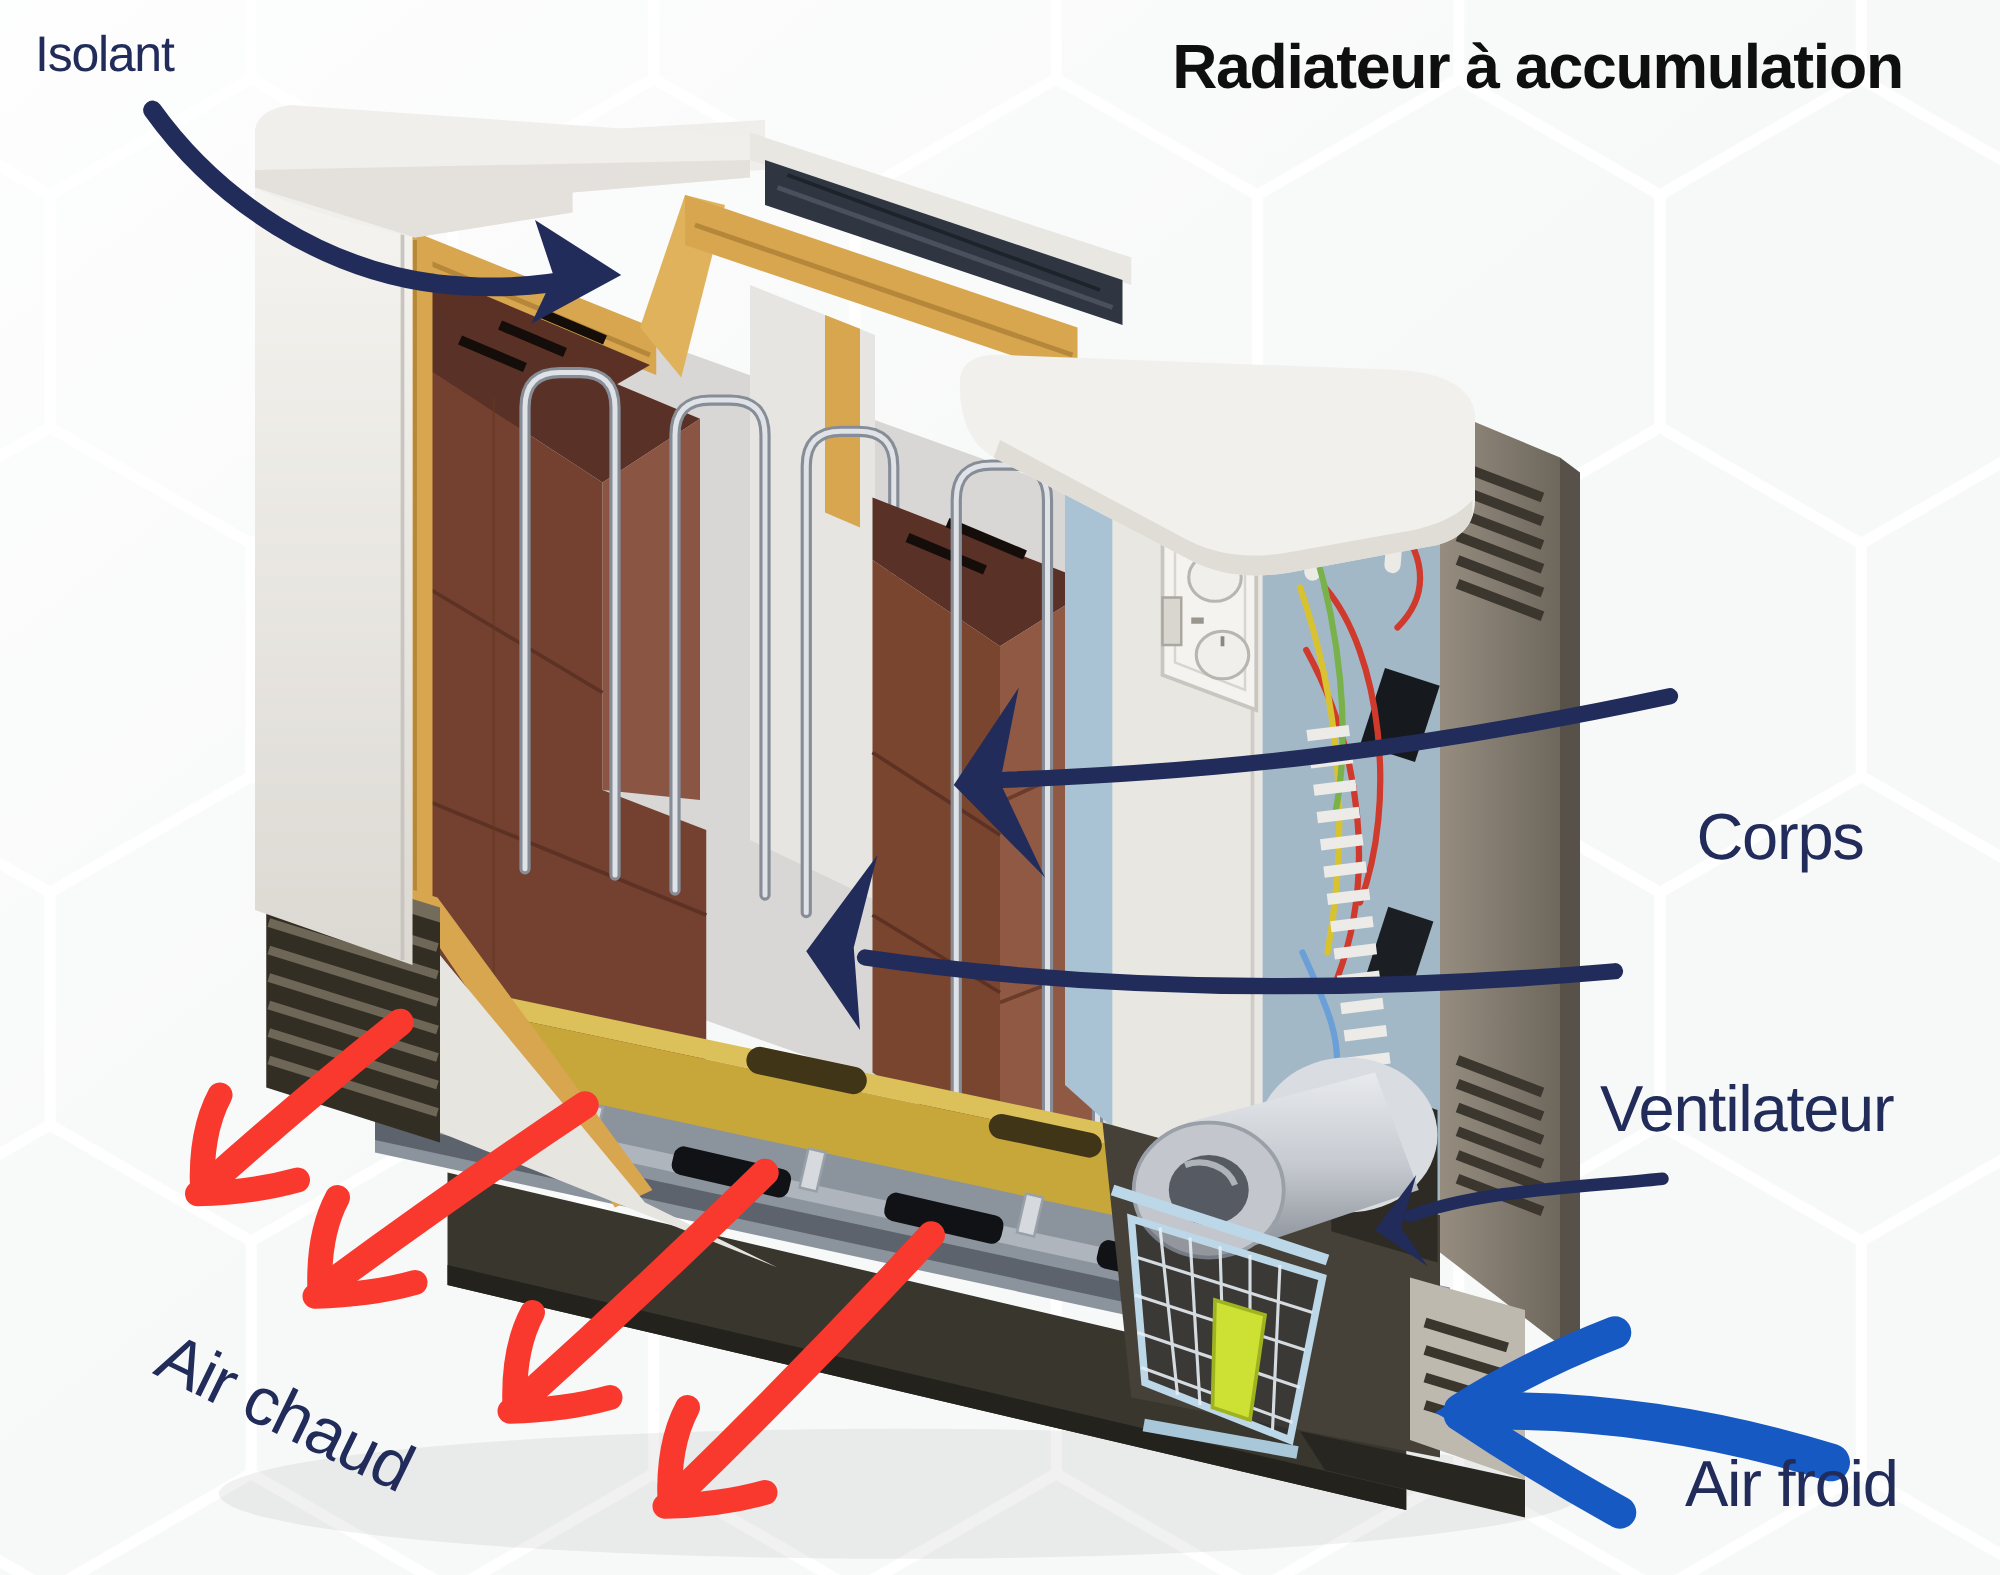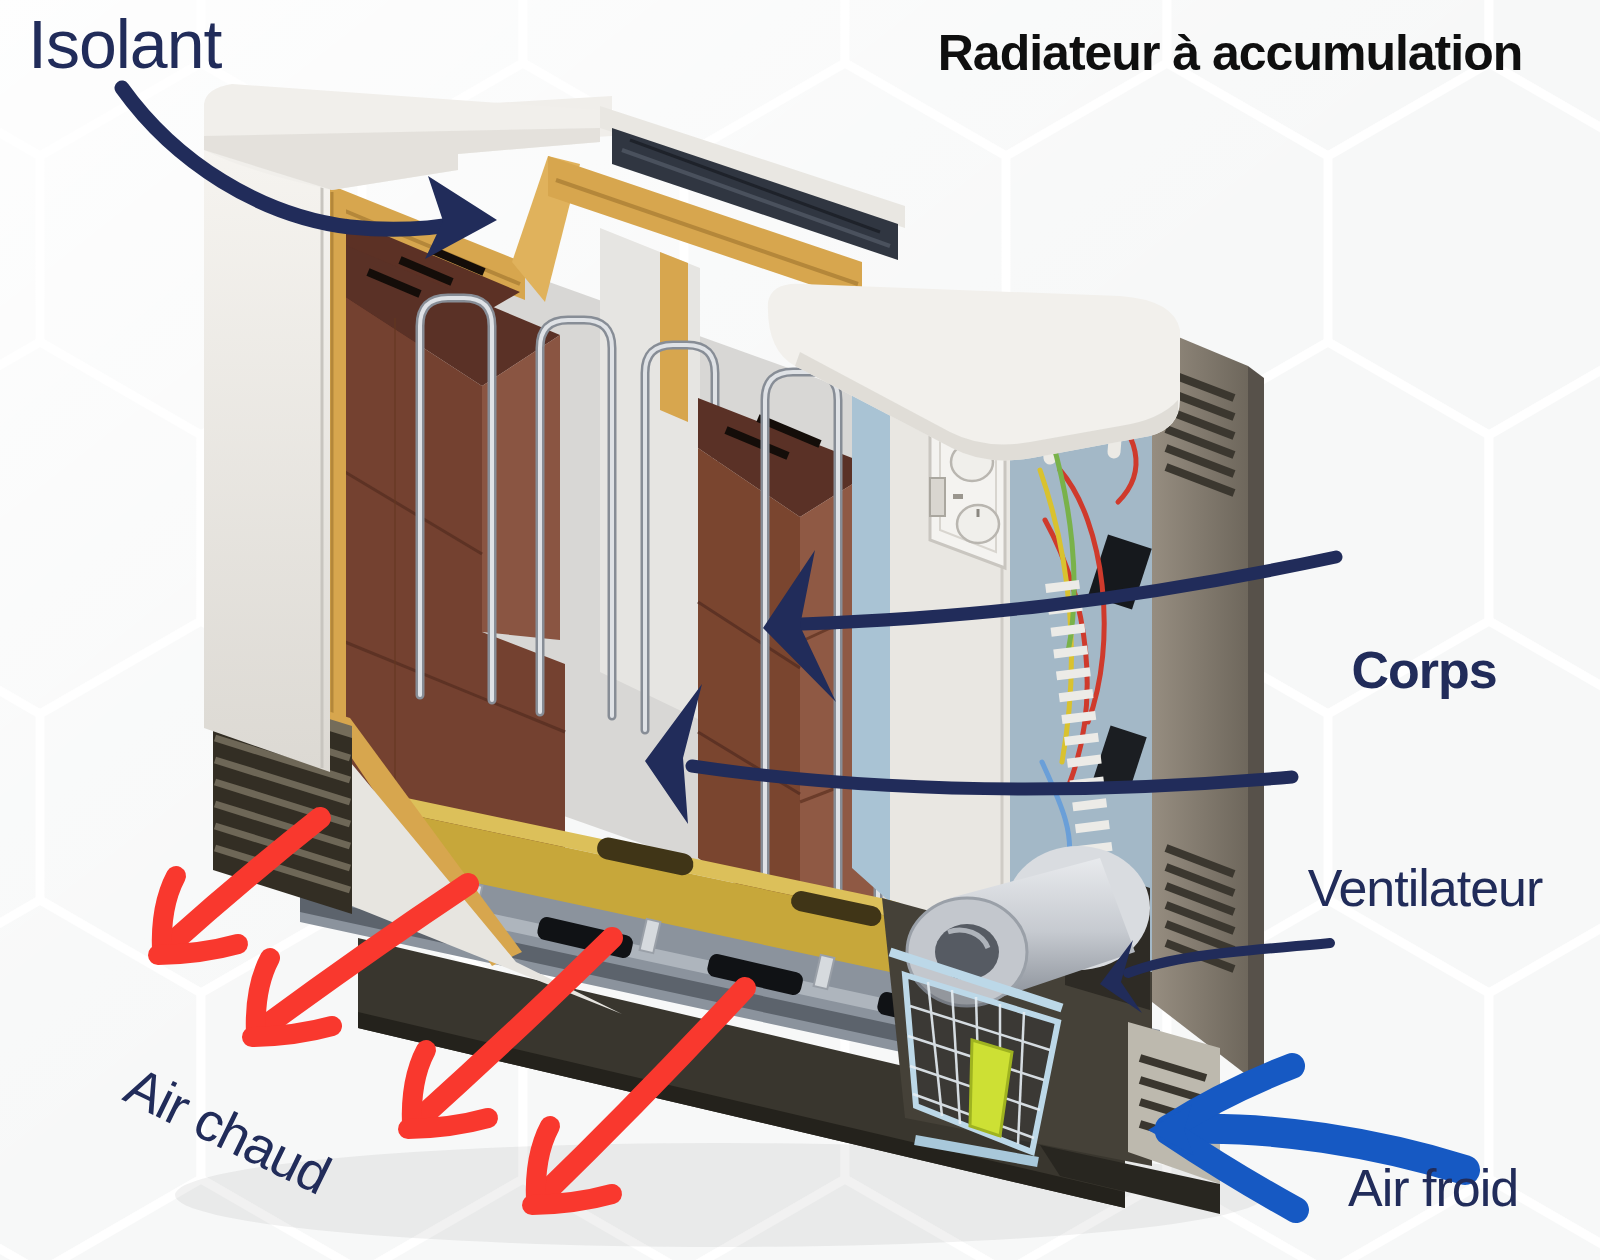--- a/index.html
+++ b/index.html
@@ -37,24 +37,24 @@
   #page-title{
     position:absolute;
     left:880px;top:24px;width:700px;
     text-align:center;
     font-size:50px;
     font-weight:700;
     letter-spacing:-1px;
     color:var(--black);
     z-index:30;
   }
-  #label-isolant{left:28px;top:6px;font-size:68px;}
+  #label-isolant{left:28px;top:6px;font-size:40px;}
   #label-briques{left:1268px;top:380px;width:304px;}
-  #label-corps{left:1278px;top:632px;width:292px;font-weight:bold;}
-  #label-ventilateur{left:1280px;top:850px;width:290px;text-align:center;}
+  #label-corps{left:1278px;top:632px;width:292px;}
+  #label-ventilateur{left:1280px;top:850px;width:290px;}
   #label-airfroid{left:1348px;top:1150px;width:252px;}
   #label-airchaud{
     left:146px;top:1048px;
     transform:rotate(26deg);
     transform-origin:left top;
     font-size:54px;
   }
 </style>
 </head>
 <body>

